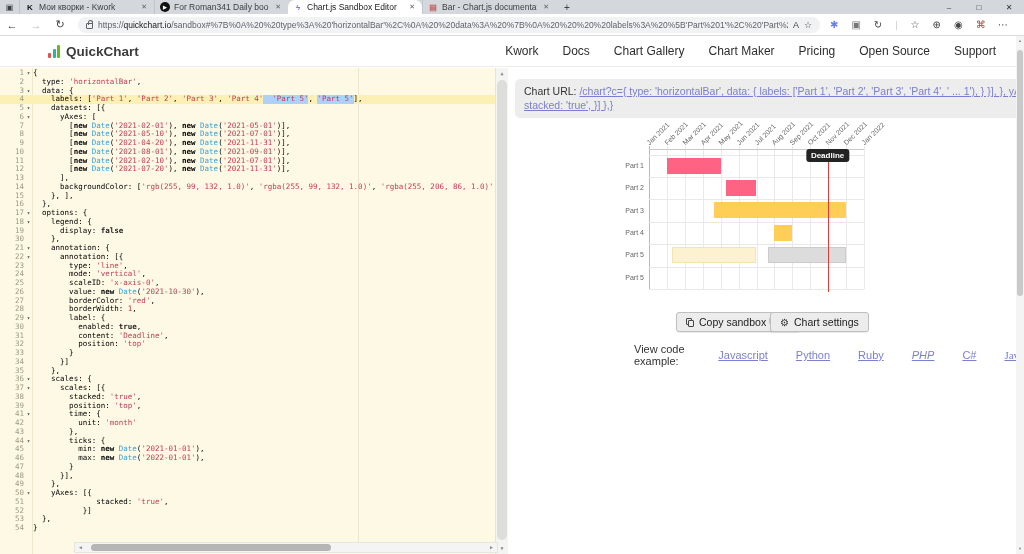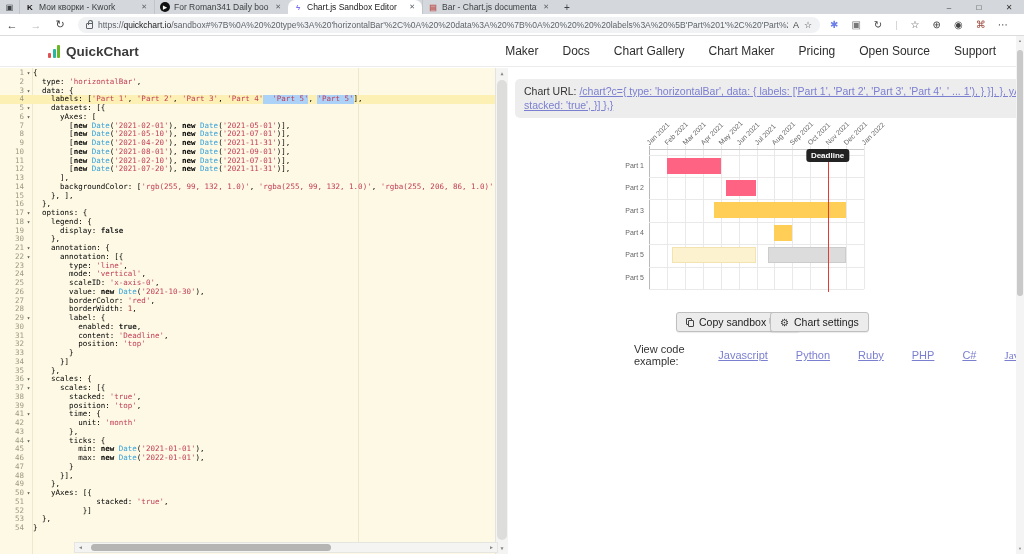--- a/index.html
+++ b/index.html
@@ -162,21 +162,21 @@
 <div id="site-header">
   <div id="brand">
     <span id="logo-bars">
         <i style="background: rgb(224, 82, 82); height: 5px;"></i>
         <i style="background: rgb(43, 179, 163); height: 9px;"></i>
         <i style="background: rgb(104, 183, 35); height: 13px;"></i>
       </span>
     <span id="brand-name">QuickChart</span>
   </div>
   <div id="nav">
-      <span class="nav-item">Maker</span>
+      <span class="nav-item">Kwork</span>
       <span class="nav-item">Docs</span>
       <span class="nav-item">Chart Gallery</span>
       <span class="nav-item">Chart Maker</span>
       <span class="nav-item">Pricing</span>
       <span class="nav-item">Open Source</span>
       <span class="nav-item">Support</span>
     </div>
 </div>
 
 <div id="editor">
@@ -526,21 +526,21 @@
   <span class="gear-ic">⚙</span>
   <span>Chart settings</span>
 </div>
 
 <div id="view-code">
   <span>View code example:</span>
   <span id="lang-links">
       <a class="lang" style="color: rgb(123, 127, 208);">Javascript</a>
       <a class="lang" style="color: rgb(123, 127, 208);">Python</a>
       <a class="lang" style="color: rgb(123, 127, 208);">Ruby</a>
-      <a class="lang" style="color: rgb(123, 127, 208);">PHP</a>
+      <a class="lang" style="color: rgb(123, 127, 208); font-style: italic;">PHP</a>
       <a class="lang" style="color: rgb(123, 127, 208);">C#</a>
       <a class="lang" style="color: rgb(123, 127, 208); font-family: Liberation Serif, serif;">Java</a>
     </span>
 </div>
 
 <div id="page-sb">
   <div class="arrow" style="top:0">▲</div>
   <div class="thumb"></div>
   <div class="arrow" style="bottom:0">▼</div>
 </div>

